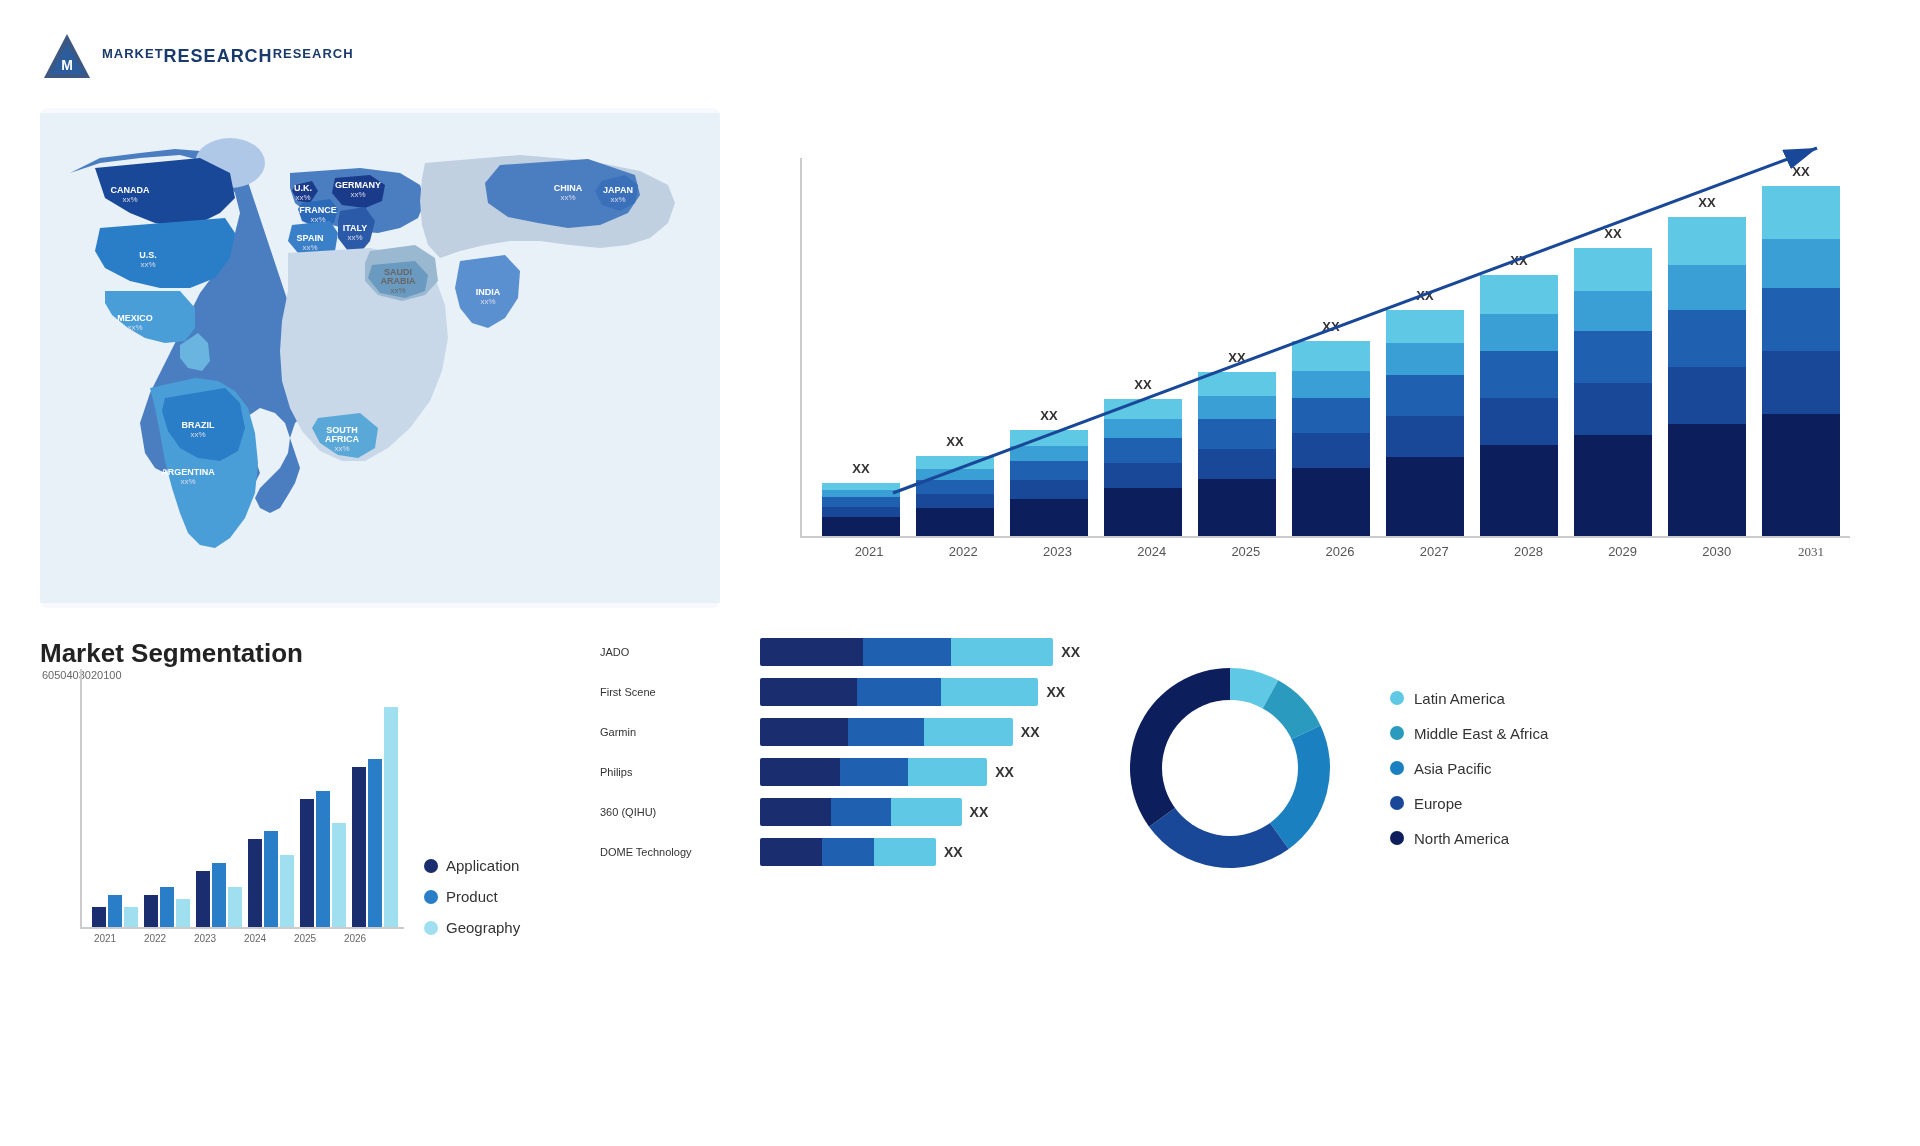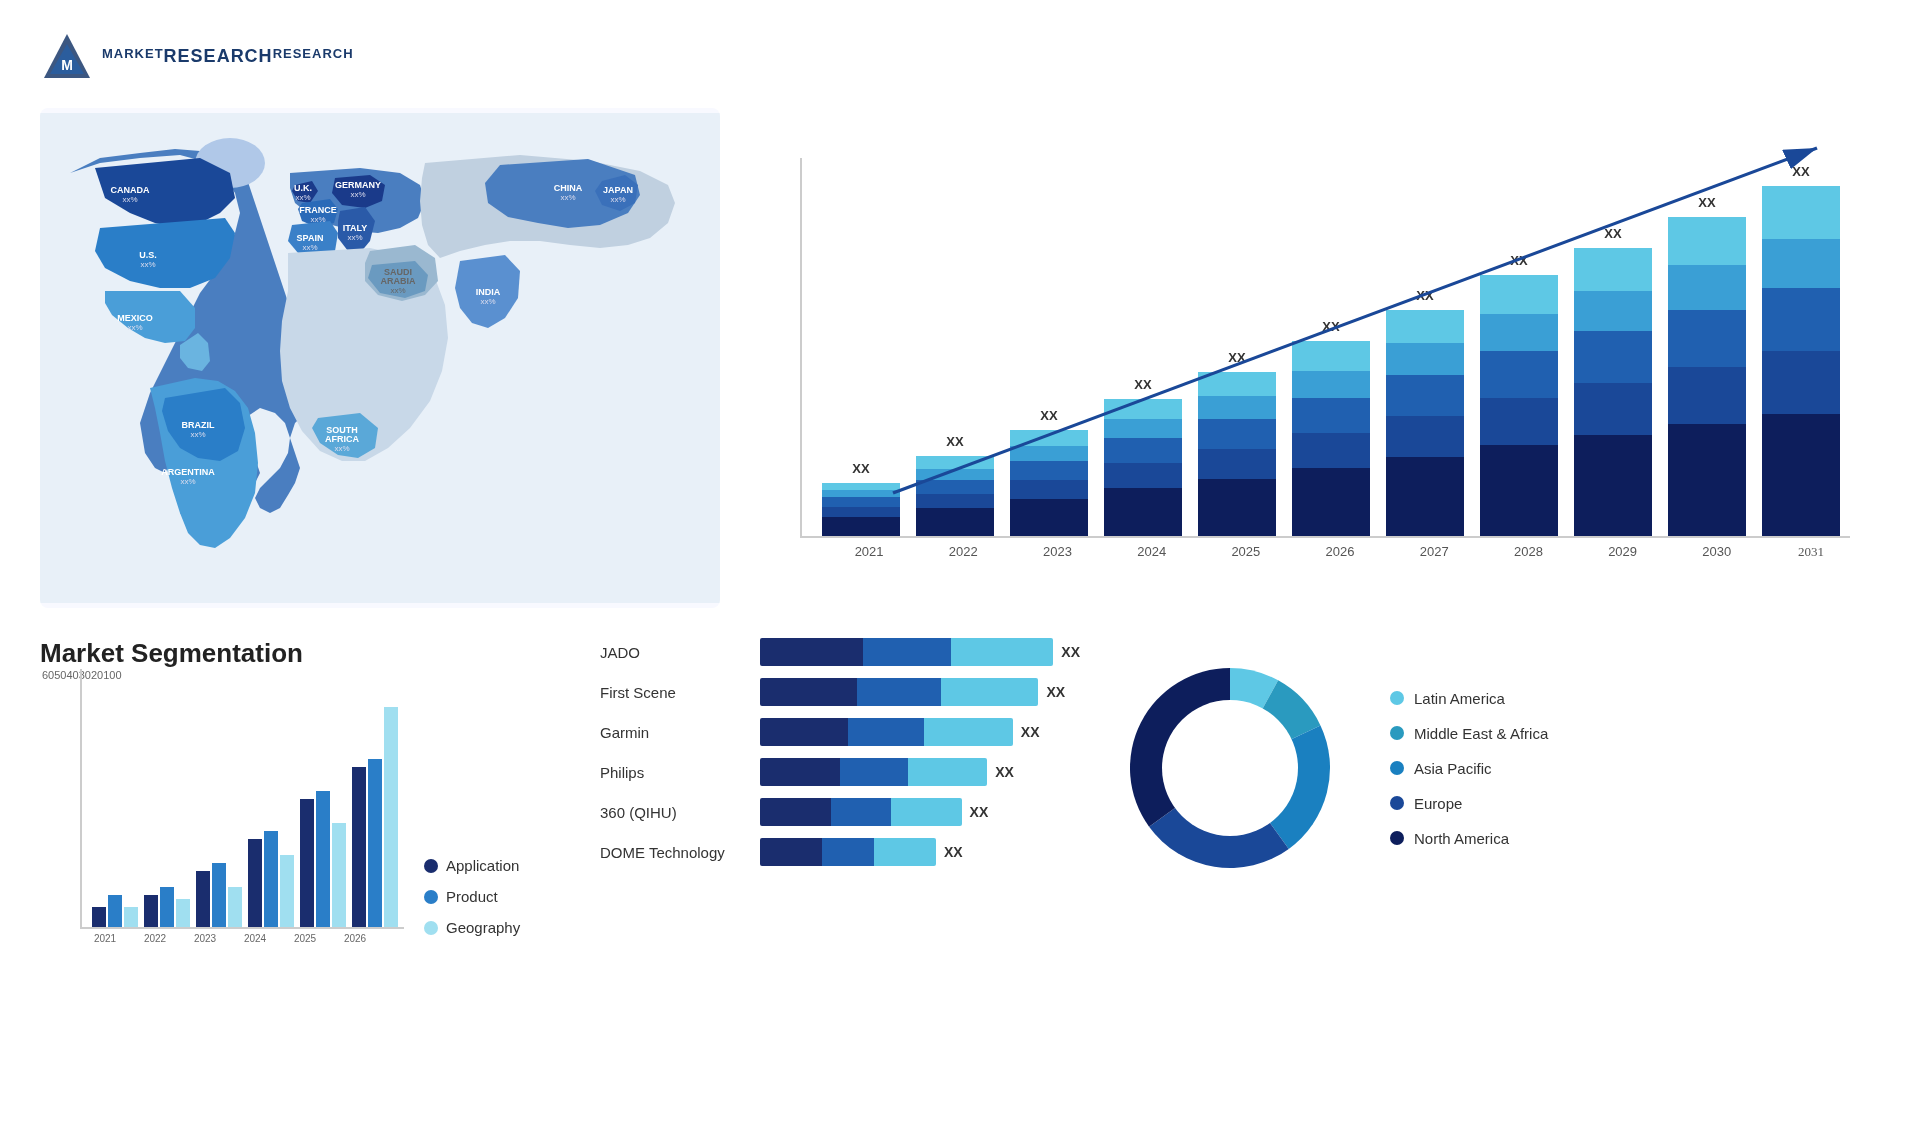--- a/index.html
+++ b/index.html
@@ -137,21 +137,21 @@
       flex: 0 0 500px;
     }
     .player-row {
       display: flex;
       align-items: center;
       margin-bottom: 12px;
       gap: 10px;
     }
     .player-name {
       width: 150px;
-      font-size: 15px;
+      font-size: 11px;
       color: #333;
       flex-shrink: 0;
     }
     .player-bar-wrap {
       flex: 1;
       height: 28px;
       display: flex;
       align-items: center;
       position: relative;
     }

